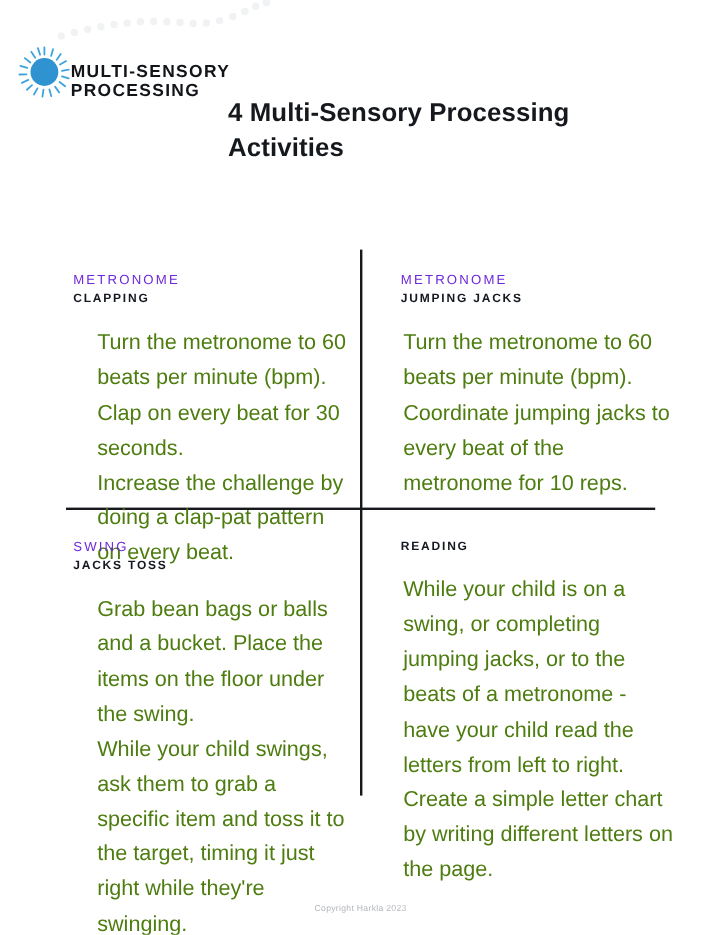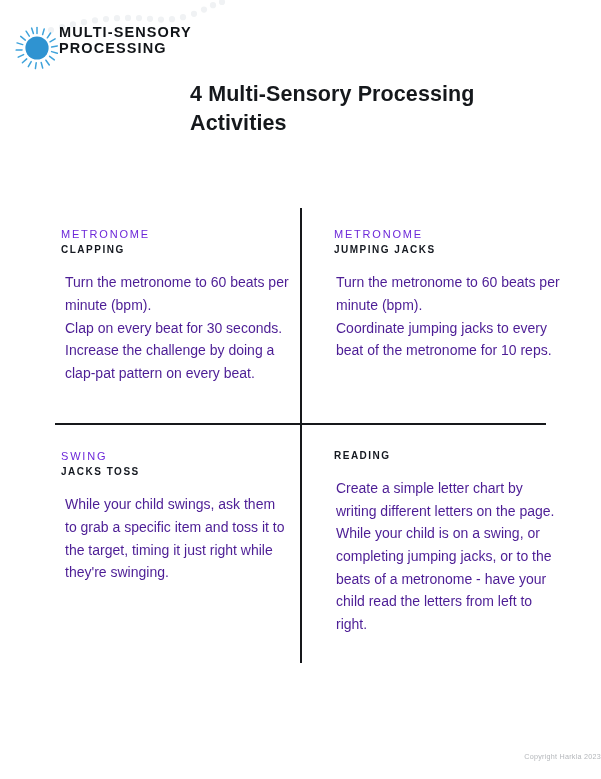--- a/index.html
+++ b/index.html
@@ -21,24 +21,24 @@
     top: 0;
     left: 48px;
     width: 190px;
     height: 42px;
     pointer-events: none;
   }
 
   
   .logo {
     position: absolute;
-    top: 24px;
+    top: 36px;
     left: 13px;
     display: flex;
-    align-items: flex-start;
+    align-items: flex-end;
   }
   .logo-mark {
     width: 48px;
     height: 48px;
     flex: 0 0 48px;
     position: relative;
   }
   .logo-text {
     margin-left: -2px;
     line-height: 1.12;
@@ -103,37 +103,37 @@
   }
   .quad-subtitle {
     font-size: 10px;
     font-weight: 700;
     letter-spacing: 1.5px;
     color: #141820;
     line-height: 1.2;
     margin: 0;
   }
   .quad-body {
-    margin: 15px 0 0 4px;
-    font-size: 14px;
+    margin: 15px 0 0 20px;
+    font-size: 18px;
     line-height: 1.62;
-    color: #4c1d95;
+    color: #4d7c0f;
     font-weight: 400;
   }
   .quad.q2 .quad-body,
   .quad.q4 .quad-body { margin-left: 2px; }
   .quad-body p { margin: 0; }
 
   
   .footer {
     position: absolute;
     left: 0;
     top: 752px;
     width: 601px;
-    text-align: right;
+    text-align: center;
     font-size: 7.2px;
     letter-spacing: 0.25px;
     color: #b4b7bb;
   }
 </style>
 </head>
 <body>
 
 <svg class="dot-arc" viewBox="0 0 190 42">
   <g fill="#F0F2F4">
@@ -210,25 +210,26 @@
   <div class="quad-body">
       <p>Turn the metronome to 60 beats per minute (bpm).</p>
       <p>Coordinate jumping jacks to every beat of the metronome for 10 reps.</p>
     </div>
 </div>
 
 <div class="quad q3">
   <div class="quad-title">SWING</div>
   <div class="quad-subtitle">JACKS TOSS</div>
   <div class="quad-body">
+      <p>Grab bean bags or balls and a bucket. Place the items on the floor under the swing.</p>
       <p>While your child swings, ask them to grab a specific item and toss it to the target, timing it just right while they're swinging.</p>
     </div>
 </div>
 
 <div class="quad q4">
   <div class="quad-subtitle">READING</div>
   <div class="quad-body">
+      <p>While your child is on a swing, or completing jumping jacks, or to the beats of a metronome - have your child read the letters from left to right.</p>
       <p>Create a simple letter chart by writing different letters on the page.</p>
-      <p>While your child is on a swing, or completing jumping jacks, or to the beats of a metronome - have your child read the letters from left to right.</p>
     </div>
 </div>
 
 <div class="footer">Copyright Harkla 2023</div>
 
 </body></html>

